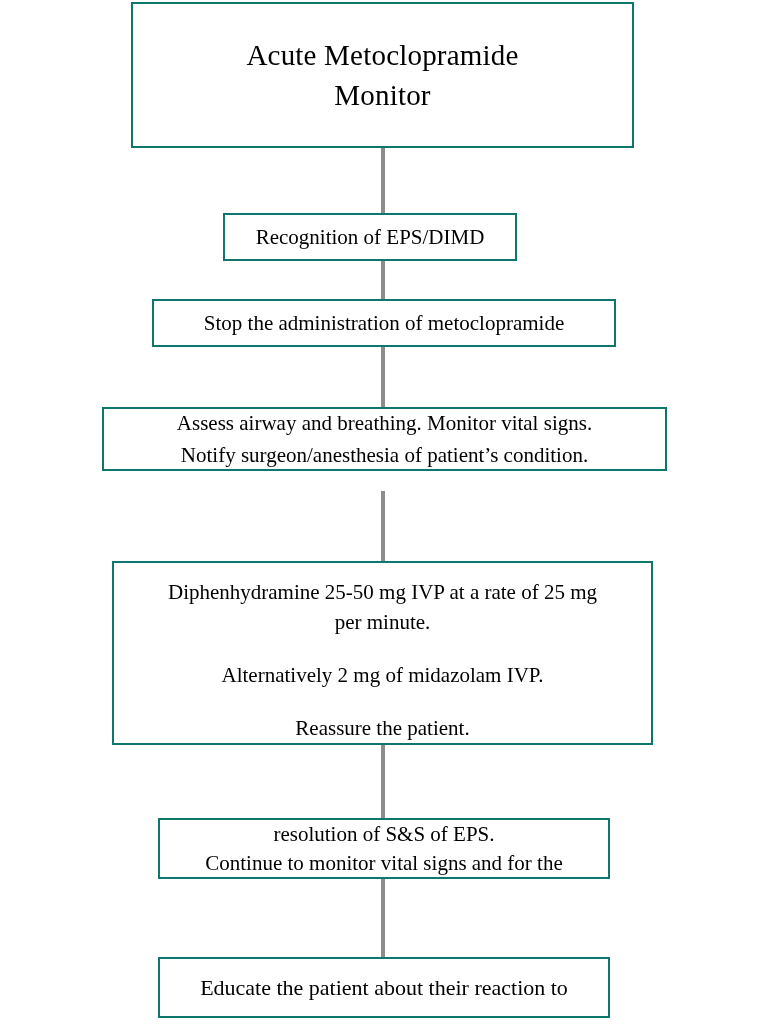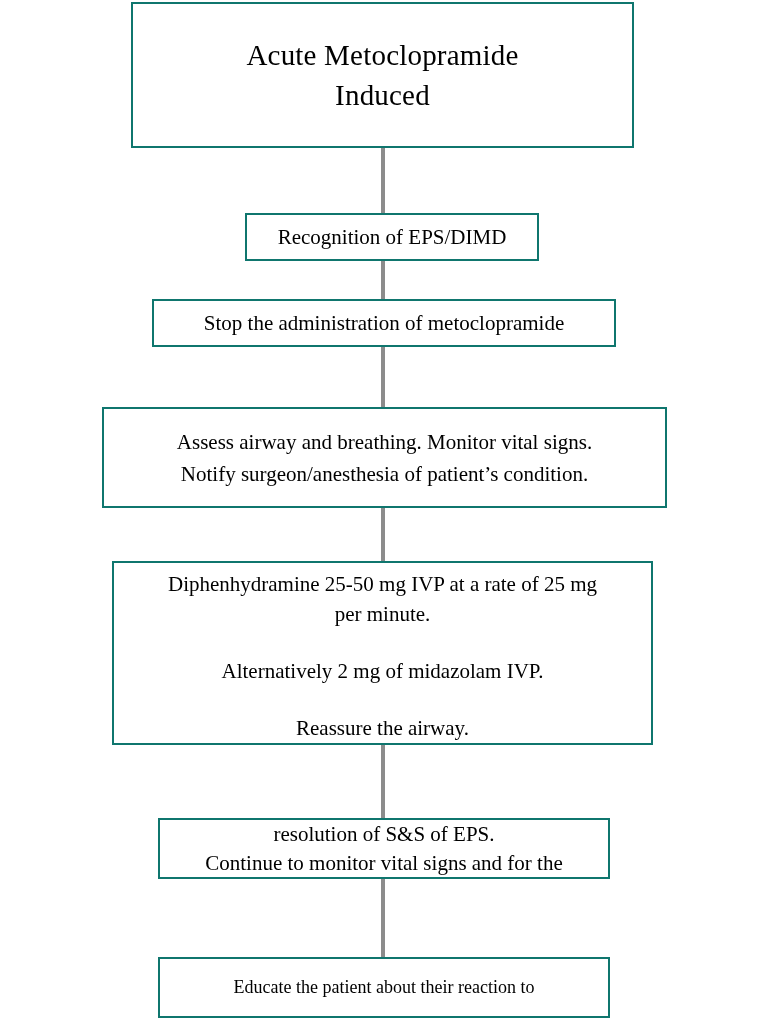--- a/index.html
+++ b/index.html
@@ -53,21 +53,21 @@
     border-width: 2px;
   }
   #node-title .line {
     font-size: 29px;
     line-height: 40px;
     letter-spacing: 0.2px;
   }
 
   
   #node-recognition {
-    left: 245px;
+    left: 223px;
     top: 213px;
     width: 294px;
     height: 48px;
   }
   #node-recognition .line {
     font-size: 21px;
     line-height: 26px;
   }
 
   
@@ -80,35 +80,35 @@
   #node-stop .line {
     font-size: 21px;
     line-height: 26px;
   }
 
   
   #node-assess {
     left: 102px;
     top: 407px;
     width: 565px;
-    height: 101px;
+    height: 64px;
   }
   #node-assess .line {
     font-size: 21px;
     line-height: 32px;
   }
 
   
   #node-treatment {
     left: 112px;
     top: 561px;
     width: 541px;
     height: 184px;
     justify-content: flex-start;
-    padding-top: 6px;
+    padding-top: 14px;
   }
   #node-treatment .line {
     font-size: 21px;
     line-height: 30px;
   }
   #node-treatment .gap-a { height: 30px; }
   #node-treatment .gap-b { height: 30px; }
 
   
   #node-continue {
@@ -123,21 +123,21 @@
   }
 
   
   #node-educate {
     left: 158px;
     top: 957px;
     width: 452px;
     height: 61px;
   }
   #node-educate .line {
-    font-size: 18px;
+    font-size: 22px;
     line-height: 29px;
   }
 
   
   #conn-1 { top: 146px;  height: 69px; }
   #conn-2 { top: 259px;  height: 42px; }
   #conn-3 { top: 345px;  height: 64px; }
   #conn-4 { top: 491px;  height: 72px; }
   #conn-5 { top: 743px;  height: 77px; }
   #conn-6 { top: 877px;  height: 82px; }
@@ -149,21 +149,21 @@
 
   <div class="connector" id="conn-1"></div>
   <div class="connector" id="conn-2"></div>
   <div class="connector" id="conn-3"></div>
   <div class="connector" id="conn-4"></div>
   <div class="connector" id="conn-5"></div>
   <div class="connector" id="conn-6"></div>
 
   <div class="node" id="node-title">
     <span class="line">Acute Metoclopramide</span>
-    <span class="line">Induced</span>
+    <span class="line">Monitor</span>
   </div>
 
   <div class="node" id="node-recognition">
     <span class="line">Recognition of EPS/DIMD</span>
   </div>
 
   <div class="node" id="node-stop">
     <span class="line">Stop the administration of metoclopramide</span>
   </div>
 
@@ -171,21 +171,21 @@
     <span class="line">Assess airway and breathing. Monitor vital signs.</span>
     <span class="line">Notify surgeon/anesthesia of patient’s condition.</span>
   </div>
 
   <div class="node" id="node-treatment">
     <span class="line">Diphenhydramine 25-50 mg IVP at a rate of 25 mg</span>
     <span class="line">per minute.</span>
     <span class="gap-a"></span>
     <span class="line">Alternatively 2 mg of midazolam IVP.</span>
     <span class="gap-b"></span>
-    <span class="line">Reassure the airway.</span>
+    <span class="line">Reassure the patient.</span>
   </div>
 
   <div class="node" id="node-continue">
     <span class="line">resolution of S&amp;S of EPS.</span>
     <span class="line">Continue to monitor vital signs and for the</span>
   </div>
 
   <div class="node" id="node-educate">
     <span class="line">Educate the patient about their reaction to</span>
   </div>

